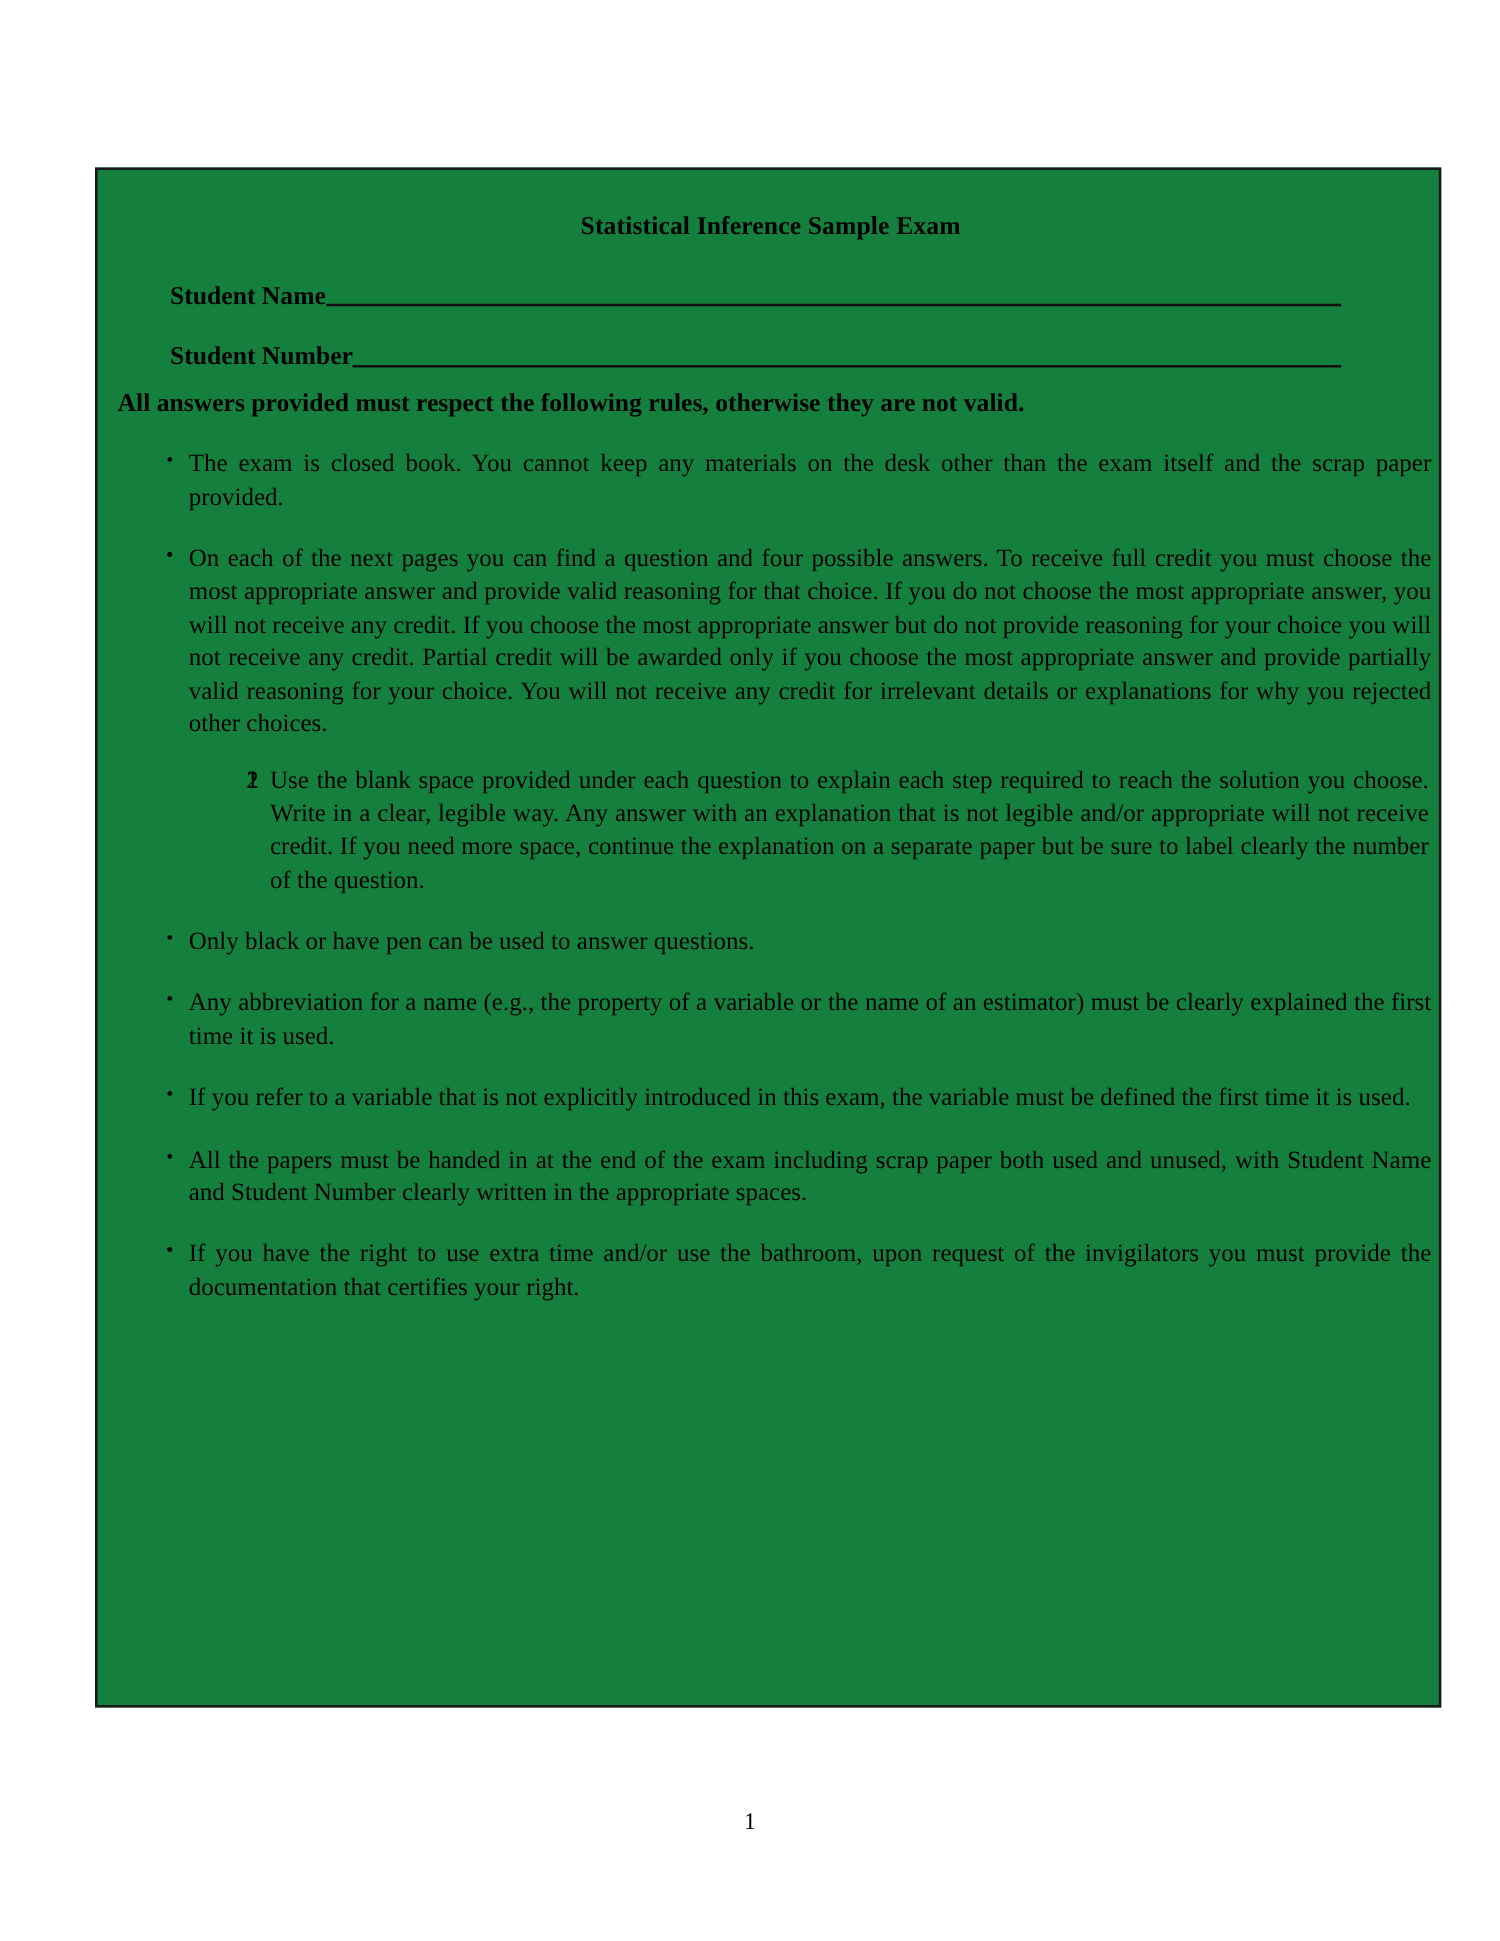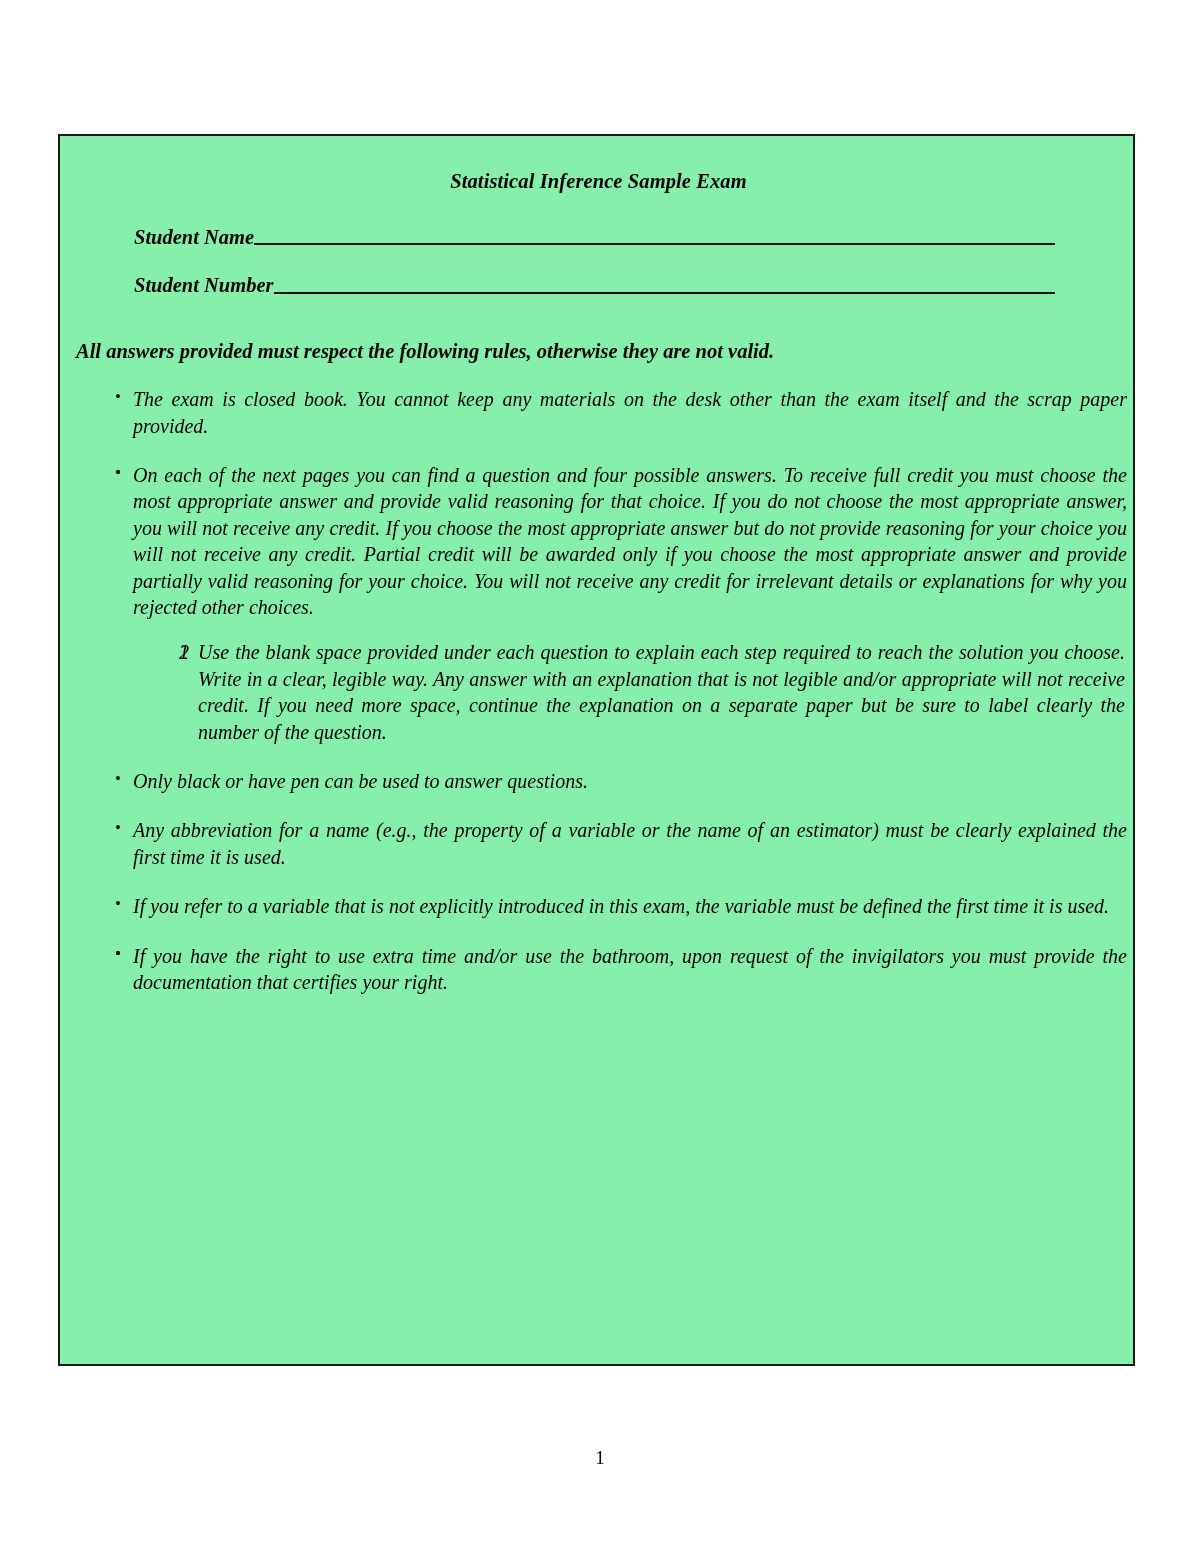--- a/index.html
+++ b/index.html
@@ -12,28 +12,27 @@
     height: 1553px;
     position: relative;
     font-family: "Liberation Serif", "DejaVu Serif", serif;
     color: #000000;
     overflow: hidden;
   }
 
   
   #exam-page {
     position: absolute;
-    left: 58px;
+    left: 76px;
     top: 134px;
     width: 1077px;
     height: 1232px;
     border: 2px solid #1a1a1a;
     box-sizing: border-box;
-    background: #86efac;
-    font-style: italic;
+    background: #15803d;
   }
 
   #page-inner {
     position: absolute;
     left: 10px;
     top: 0;
     width: 1057px;
     height: 100%;
   }
 
@@ -44,21 +43,21 @@
     font-size: 20.5px;
     letter-spacing: 0.1px;
     margin-top: 33px;
     line-height: 1.2;
   }
 
   
   .field-row {
     display: flex;
     align-items: flex-end;
-    margin-left: 64px;
+    margin-left: 48px;
     margin-right: 72px;
   }
   #field-name-row { margin-top: 32px; }
   #field-number-row { margin-top: 25px; }
 
   .field-label {
     font-weight: bold;
     font-size: 20.5px;
     white-space: nowrap;
     line-height: 1.15;
@@ -67,21 +66,21 @@
     flex: 1 1 auto;
     border-bottom: 2px solid #111111;
     height: 0;
     margin-bottom: 4px;
   }
 
   
   #rules-intro {
     font-weight: bold;
     font-size: 20.5px;
-    margin-top: 41px;
+    margin-top: 13px;
     margin-left: 6px;
     line-height: 1.2;
   }
 
   
   #rules-list {
     list-style: none;
     margin: 0;
     padding: 0;
     font-size: 20px;
@@ -198,20 +197,21 @@
         <span>Any abbreviation for a name (e.g., the property of a variable or the name of an estimator) must be clearly explained the first time it is used.</span>
       </li>
 
       <li>
         <span class="bullet-marker">•</span>
         <span>If you refer to a variable that is not explicitly introduced in this exam, the variable must be defined the first time it is used.</span>
       </li>
 
       <li>
         <span class="bullet-marker">•</span>
+        <span>All the papers must be handed in at the end of the exam including scrap paper both used and unused, with Student Name and Student Number clearly written in the appropriate spaces.</span>
       </li>
 
       <li>
         <span class="bullet-marker">•</span>
       </li>
 
       <li>
         <span class="bullet-marker">•</span>
         <span>If you have the right to use extra time and/or use the bathroom, upon request of the invigilators you must provide the documentation that certifies your right.</span>
       </li>

